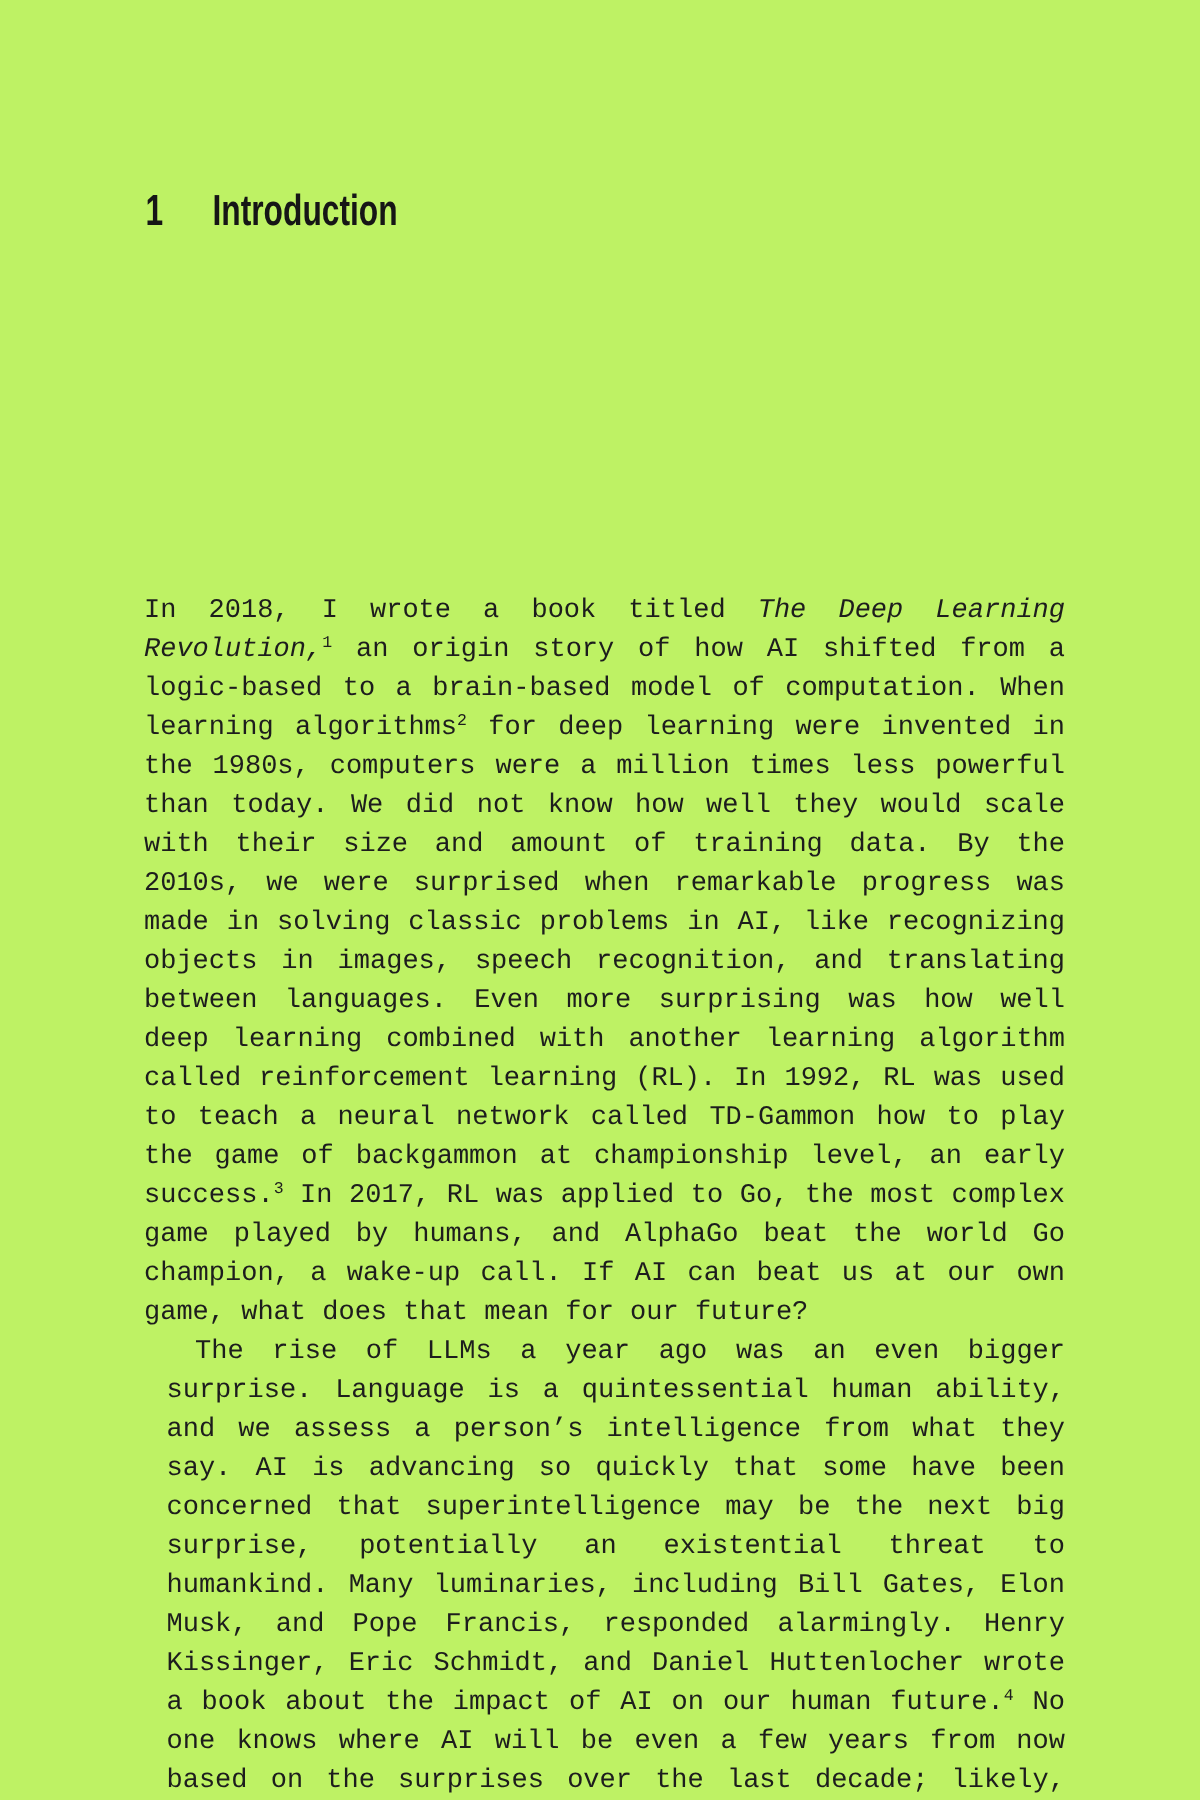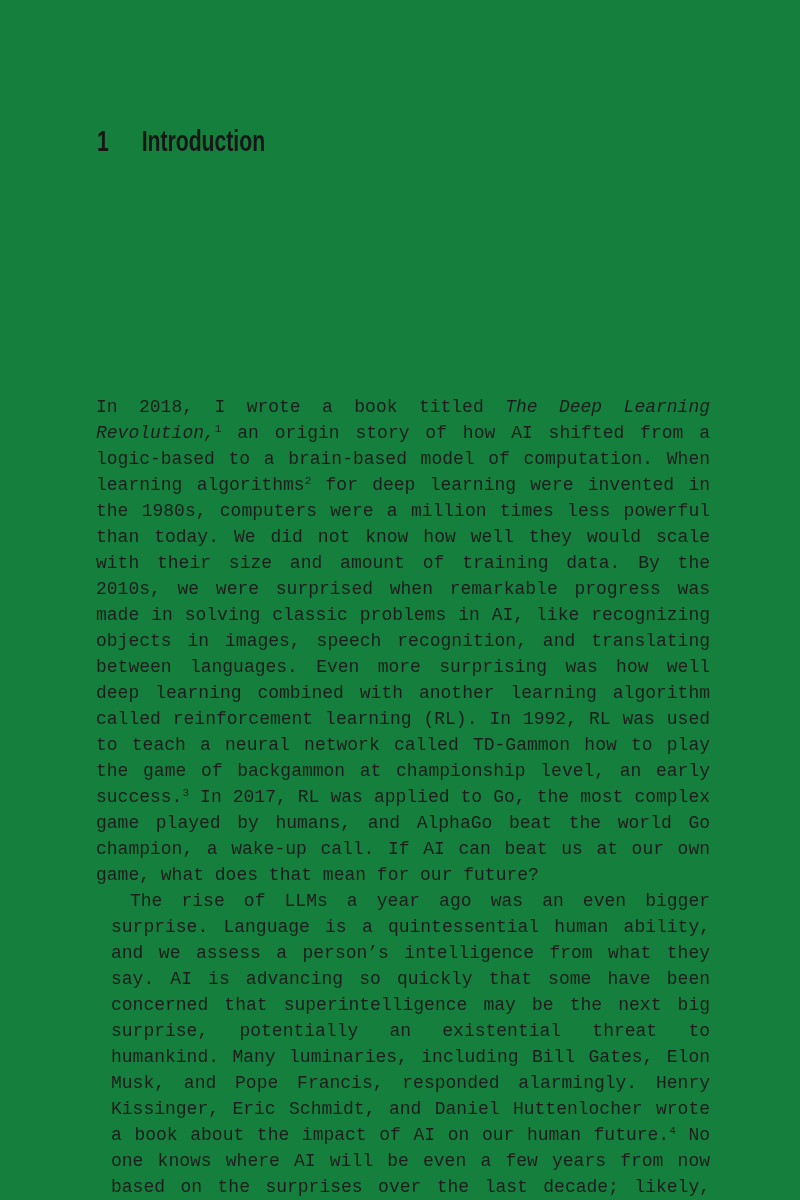--- a/index.html
+++ b/index.html
@@ -58,21 +58,21 @@
     font-size: 11px;
     line-height: 0;
     position: relative;
     vertical-align: baseline;
     top: -6.5px;
   }
 </style>
 </head>
 <body>
 
-<div class="page" style="background: #15803d;">
+<div class="page" style="background: #bef264;">
   <h1 class="chapter-heading">
     <span class="ch-num">1</span><span class="ch-title">Introduction</span>
   </h1>
   <div class="body-text" style="color: rgb(29, 29, 29);">
       <p><span>In 2018, I wrote a book titled </span><em>The Deep Learning Revolution,</em><sup>1</sup><span> an origin story of how AI shifted from a logic-based to a brain-based model of computation. When learning algorithms</span><sup>2</sup><span> for deep learning were invented in the 1980s, computers were a million times less powerful than today. We did not know how well they would scale with their size and amount of training data. By the 2010s, we were surprised when remarkable progress was made in solving classic problems in AI, like recognizing objects in images, speech recognition, and translating between languages. Even more surprising was how well deep learning combined with another learning algorithm called reinforcement learning (RL). In 1992, RL was used to teach a neural network called TD-Gammon how to play the game of backgammon at championship level, an early success.</span><sup>3</sup><span> In 2017, RL was applied to Go, the most complex game played by humans, and AlphaGo beat the world Go champion, a wake-up call. If AI can beat us at our own game, what does that mean for our future?</span></p>
       <p class="indent"><span>The rise of LLMs a year ago was an even bigger surprise. Language is a quintessential human ability, and we assess a person’s intelligence from what they say. AI is advancing so quickly that some have been concerned that superintelligence may be the next big surprise, potentially an existential threat to humankind. Many luminaries, including Bill Gates, Elon Musk, and Pope Francis, responded alarmingly. Henry Kissinger, Eric Schmidt, and Daniel Huttenlocher wrote a book about the impact of AI on our human future.</span><sup>4</sup><span> No one knows where AI will be even a few years from now based on the surprises over the last decade; likely, whatever happens next will not be anticipated either.</span></p>
     </div>
 </div>
 
 </body></html>

